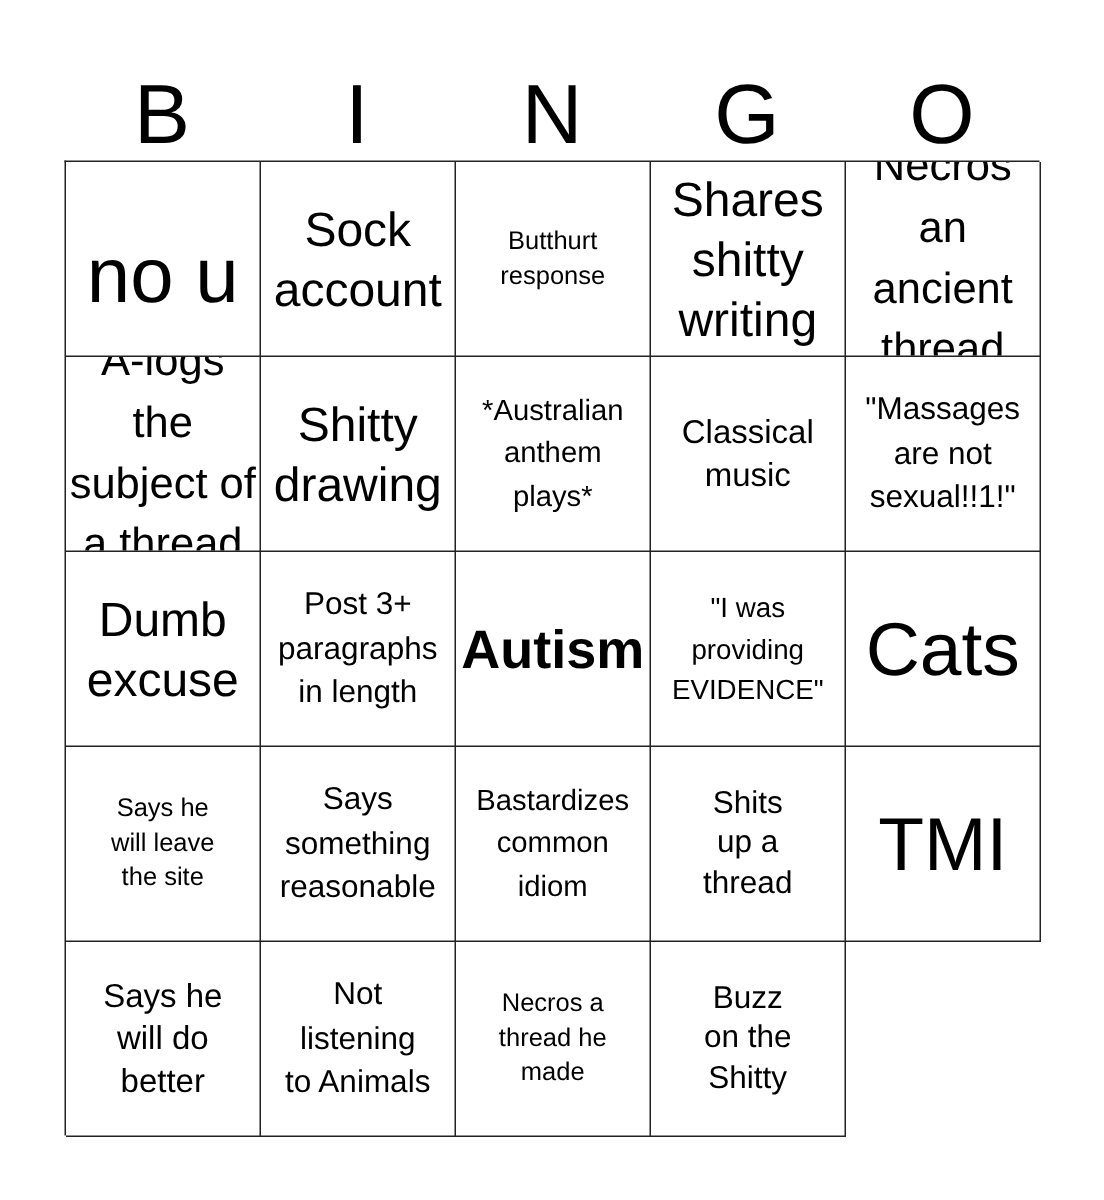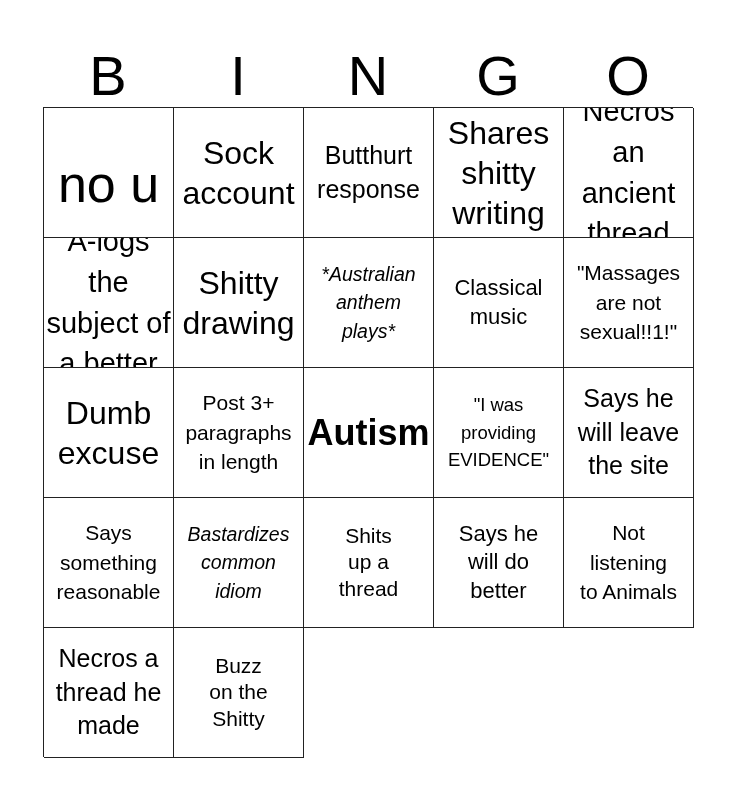--- a/index.html
+++ b/index.html
@@ -58,24 +58,24 @@
     padding: 0 1px;
     cursor: pointer;
     white-space: pre-line;
   }
   .s-xl { font-size: 50px; line-height: 1; }
   .s-xl-low { font-size: 52px; align-items: flex-end; padding-bottom: 24px; }
   .s-l { font-size: 36px; line-height: 1.1; font-weight: bold; }
   .s-ml { font-size: 32px; line-height: 1.25; }
   .s-m { font-size: 21px; line-height: 1.25; }
   .s-28 { font-size: 22px; line-height: 1.3; }
-  .s-25 { font-size: 25px; line-height: 1.35; }
+  .s-25 { font-size: 17px; line-height: 1.35; }
   .s-22 { font-size: 29px; line-height: 1.4; }
   .s-20 { font-size: 21px; line-height: 1.42; }
-  .s-19 { font-size: 19.5px; line-height: 1.45; font-style: italic; }
+  .s-19 { font-size: 19.5px; line-height: 1.45; }
   .s-18 { font-size: 18.5px; line-height: 1.5; }
 </style>
 </head>
 <body>
 
 <div class="header">
   <div class="header-letter">B</div>
   <div class="header-letter">I</div>
   <div class="header-letter">N</div>
   <div class="header-letter">G</div>
@@ -91,54 +91,56 @@
 response</div>
   <div class="cell s-ml">Shares
 shitty
 writing</div>
   <div class="cell s-22">Necros an
 ancient
 thread</div>
 
   <div class="cell s-22">A-logs the
 subject of
-a better</div>
+a thread</div>
   <div class="cell s-ml">Shitty
 drawing</div>
   <div class="cell s-19">*Australian
 anthem
 plays*</div>
   <div class="cell s-28">Classical
 music</div>
   <div class="cell s-20">"Massages
 are not
 sexual!!1!"</div>
 
   <div class="cell s-ml">Dumb
 excuse</div>
   <div class="cell s-20">Post 3+
 paragraphs
 in length</div>
   <div class="cell s-l">Autism</div>
   <div class="cell s-18">"I was
 providing
 EVIDENCE"</div>
+  <div class="cell s-xl">Cats</div>
 
   <div class="cell s-25">Says he
 will leave
 the site</div>
   <div class="cell s-20">Says
 something
 reasonable</div>
   <div class="cell s-19">Bastardizes
 common
 idiom</div>
   <div class="cell s-m">Shits
 up a
 thread</div>
+  <div class="cell s-xl">TMI</div>
 
   <div class="cell s-28">Says he
 will do
 better</div>
   <div class="cell s-20">Not
 listening
 to Animals</div>
   <div class="cell s-25">Necros a
 thread he
 made</div>

